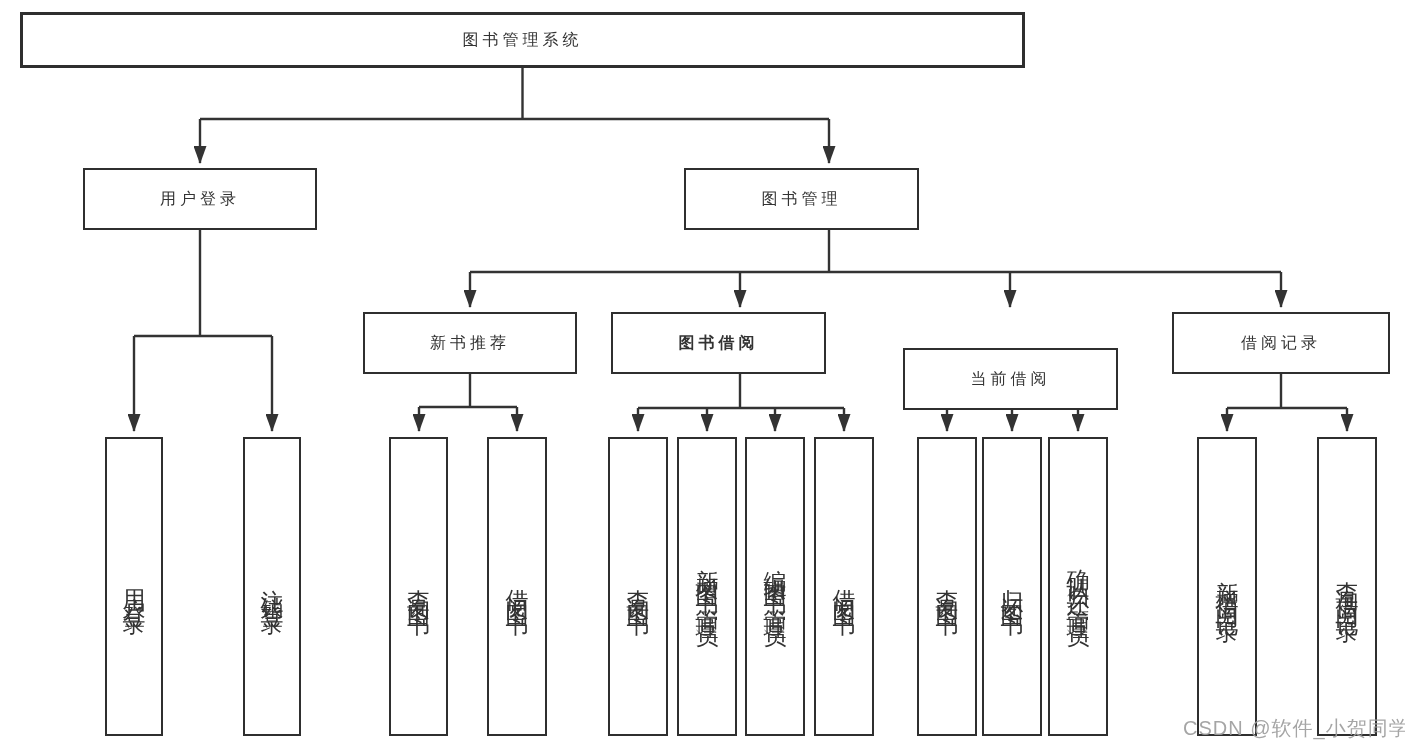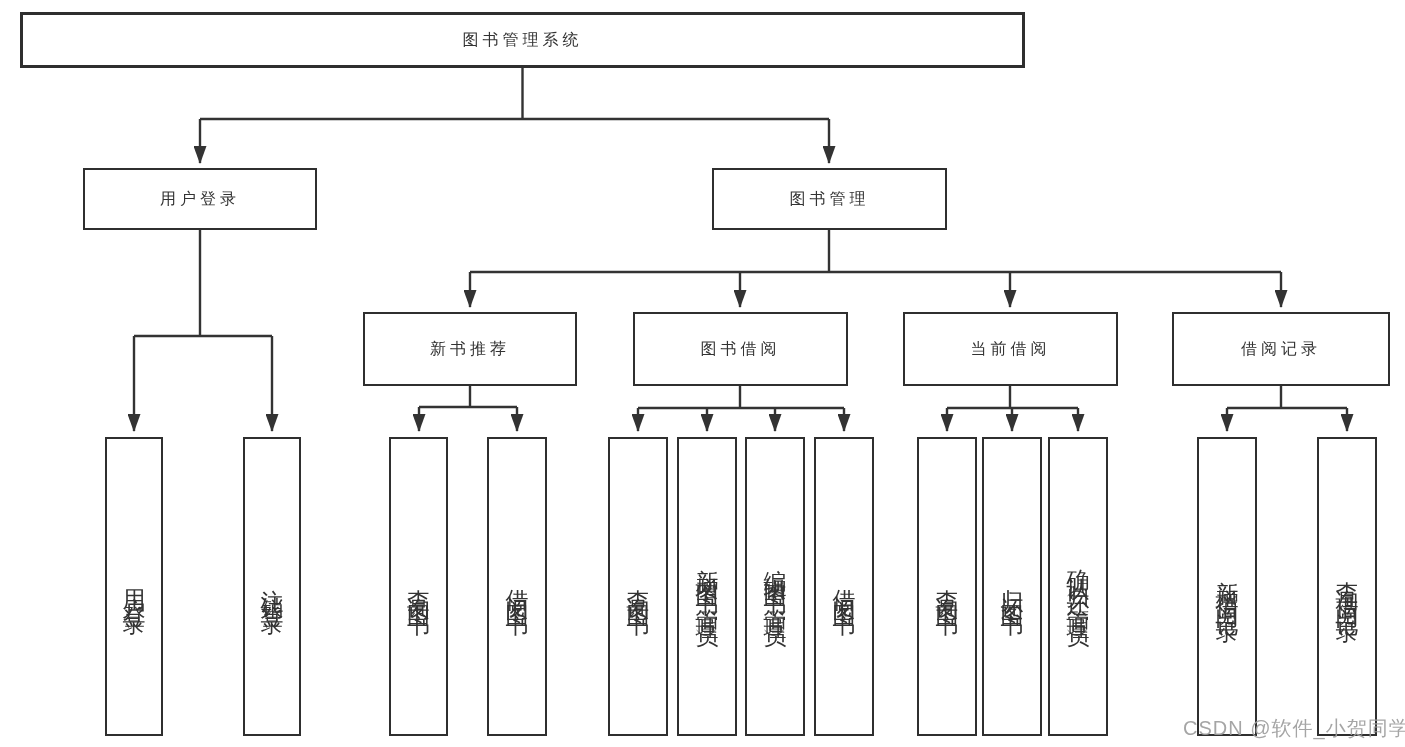--- a/index.html
+++ b/index.html
@@ -25,21 +25,21 @@
     position:absolute;
     box-sizing:border-box;
     background:var(--bg-color);
     border:2px solid var(--border-color);
     display:flex;align-items:center;justify-content:center;
     font-size:16px;letter-spacing:4px;
     white-space:nowrap;
   }
   .root{top:12px;left:20px;width:1005px;height:56px;border-width:3px;}
   .row2{top:168px;height:62px;}
-  .row3{top:312px;height:74px;}
+  .row3{top:312px;height:62px;}
   .vnode{
     position:absolute;
     box-sizing:border-box;
     top:437px;height:299px;
     background:var(--bg-color);
     border:2px solid var(--border-color);
     display:flex;align-items:center;justify-content:center;
   }
   .vtext{
     writing-mode:vertical-rl;
@@ -116,25 +116,25 @@
     <g>
       <path d="M1281 374 V408 M1227 408 H1347"></path>
       <path d="M1227 408 V431" marker-end="url(#arrow)"></path>
       <path d="M1347 408 V431" marker-end="url(#arrow)"></path>
     </g>
   </svg>
 
   <div class="node root">图书管理系统</div>
 
   <div class="node row2" style="left:83px;width:234px;">用户登录</div>
-  <div class="node row2" style="left:712px;width:235px;">图书管理</div>
+  <div class="node row2" style="left:684px;width:235px;">图书管理</div>
 
   <div class="node row3" style="left:363px;width:214px;">新书推荐</div>
-  <div class="node row3" style="left:633px;width:215px;">图书借阅</div>
-  <div class="node row3" style="left:903px;width:215px;">当前借阅</div>
+  <div class="node row3" style="left:611px;width:215px;font-weight:bold;">图书借阅</div>
+  <div class="node row3" style="left:903px;width:215px;margin-top:36px;">当前借阅</div>
   <div class="node row3" style="left:1172px;width:218px;">借阅记录</div>
 
   <div class="vnode" style="left:105px;width:58px;">
     <span class="vtext">用户登录</span>
   </div>
   <div class="vnode" style="left:243px;width:58px;">
     <span class="vtext">注销登录</span>
   </div>
 
   <div class="vnode" style="left:389px;width:59px;">

